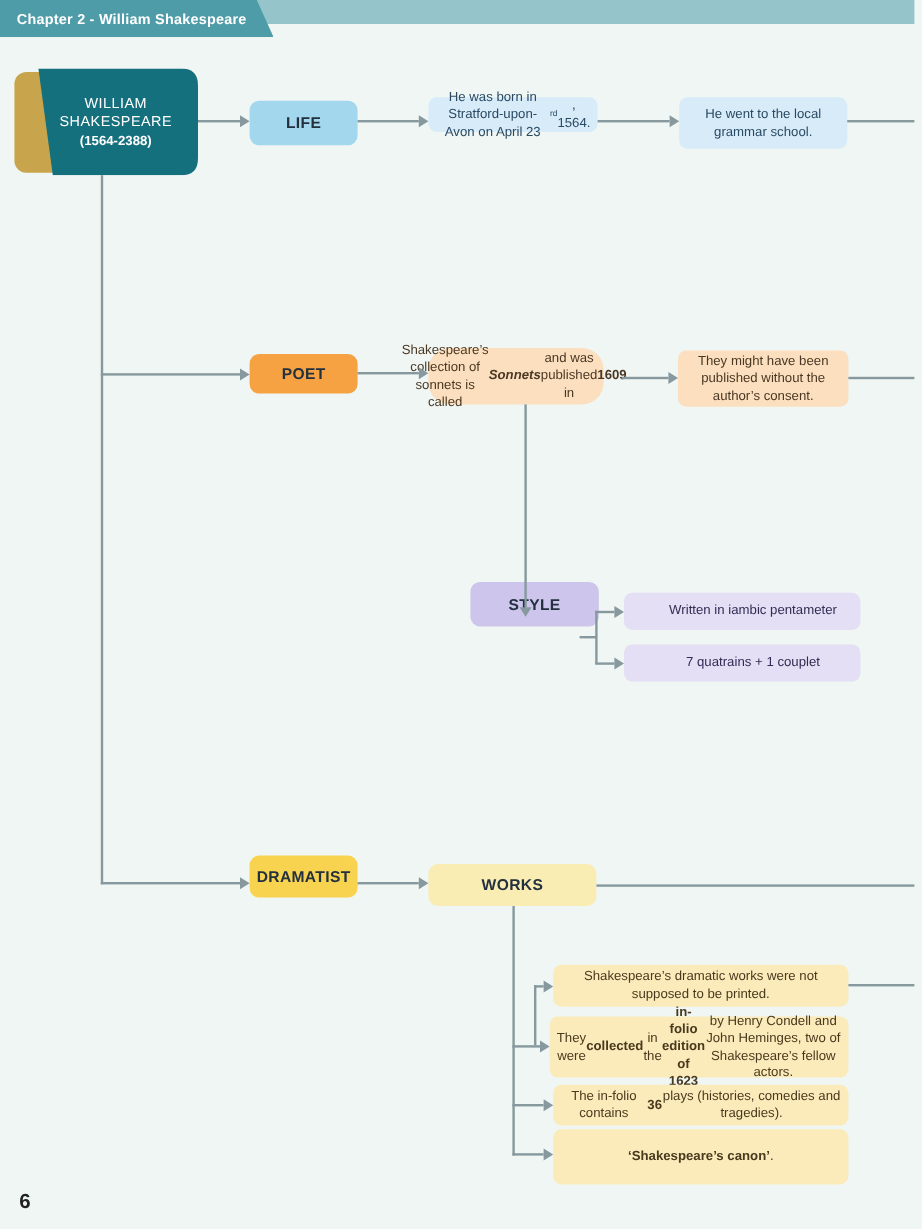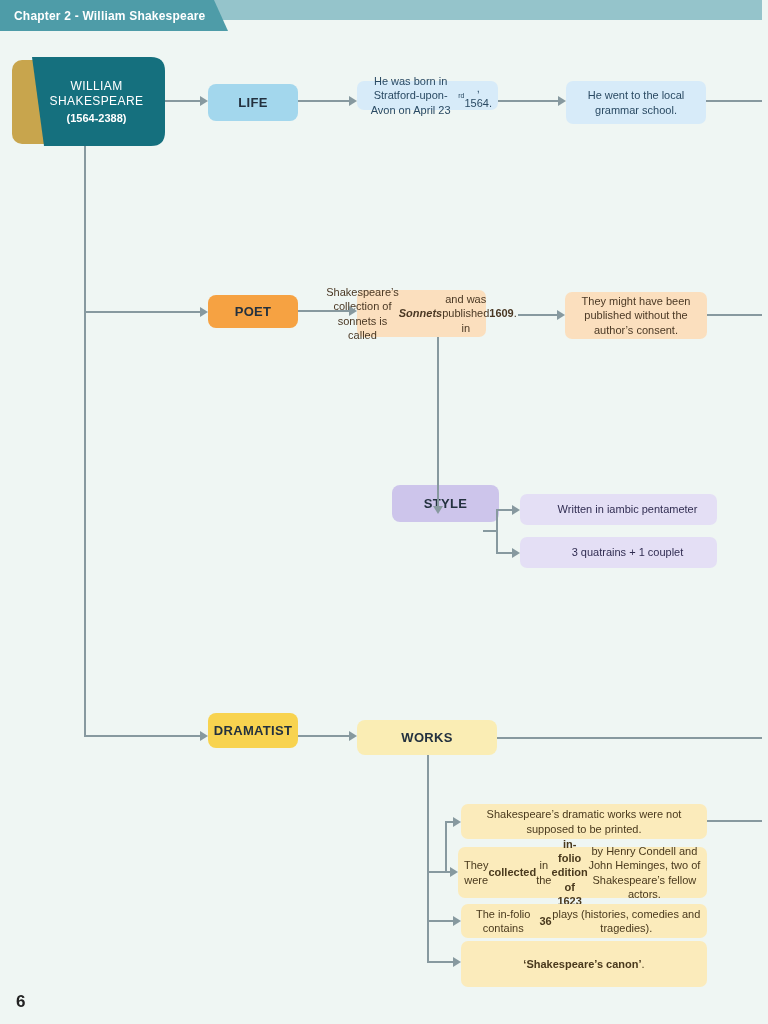--- a/index.html
+++ b/index.html
@@ -76,34 +76,34 @@
 <div class="node detailnode blue" style="left:357px;top:81px;width:141px;height:29px;">
     <span>He was born in Stratford-upon-Avon on April 23</span>
     <sup>rd</sup>
     <span>, 1564.</span>
   </div>
 <div class="node detailnode blue" style="left:566px;top:81px;width:140px;height:43px;">He went to the local grammar school.</div>
 
 <div class="node labelnode" style="left:208px;top:295px;width:90px;height:33px;background:var(--orange_label);">
   <span>POET</span>
 </div>
-<div class="node detailnode peach" style="left:357px;top:290px;width:129px;height:47px;">
+<div class="node detailnode peach" style="left:357px;top:290px;width:146px;height:47px;border-radius:18px;">
     <span>Shakespeare’s collection of sonnets is called </span>
     <span class="b i">Sonnets</span>
     <span> and was published in </span>
     <span class="b">1609</span>
     <span>.</span>
   </div>
 <div class="node detailnode peach" style="left:565px;top:292px;width:142px;height:47px;">They might have been published without the author’s consent.</div>
 
 <div class="node labelnode" style="left:392px;top:485px;width:107px;height:37px;background:var(--purple_label);">
   <span>STYLE</span>
 </div>
 <div class="node detailnode purple" style="left:520px;top:494px;width:197px;height:31px;">Written in iambic pentameter</div>
-<div class="node detailnode purple" style="left:520px;top:537px;width:197px;height:31px;">3 quatrains + 1 couplet</div>
+<div class="node detailnode purple" style="left:520px;top:537px;width:197px;height:31px;">7 quatrains + 1 couplet</div>
 
 <div class="node labelnode" style="left:208px;top:713px;width:90px;height:35px;background:var(--yellow_label);">
   <span>DRAMATIST</span>
 </div>
 <div class="node labelnode" style="left:357px;top:720px;width:140px;height:35px;background:var(--yellow_works);">
   <span>WORKS</span>
 </div>
 <div class="node detailnode yellow" style="left:461px;top:804px;width:246px;height:35px;">Shakespeare’s dramatic works were not supposed to be printed.</div>
 <div class="node detailnode yellow" style="left:458px;top:847px;width:249px;height:51px;">
     <span>They were </span>

